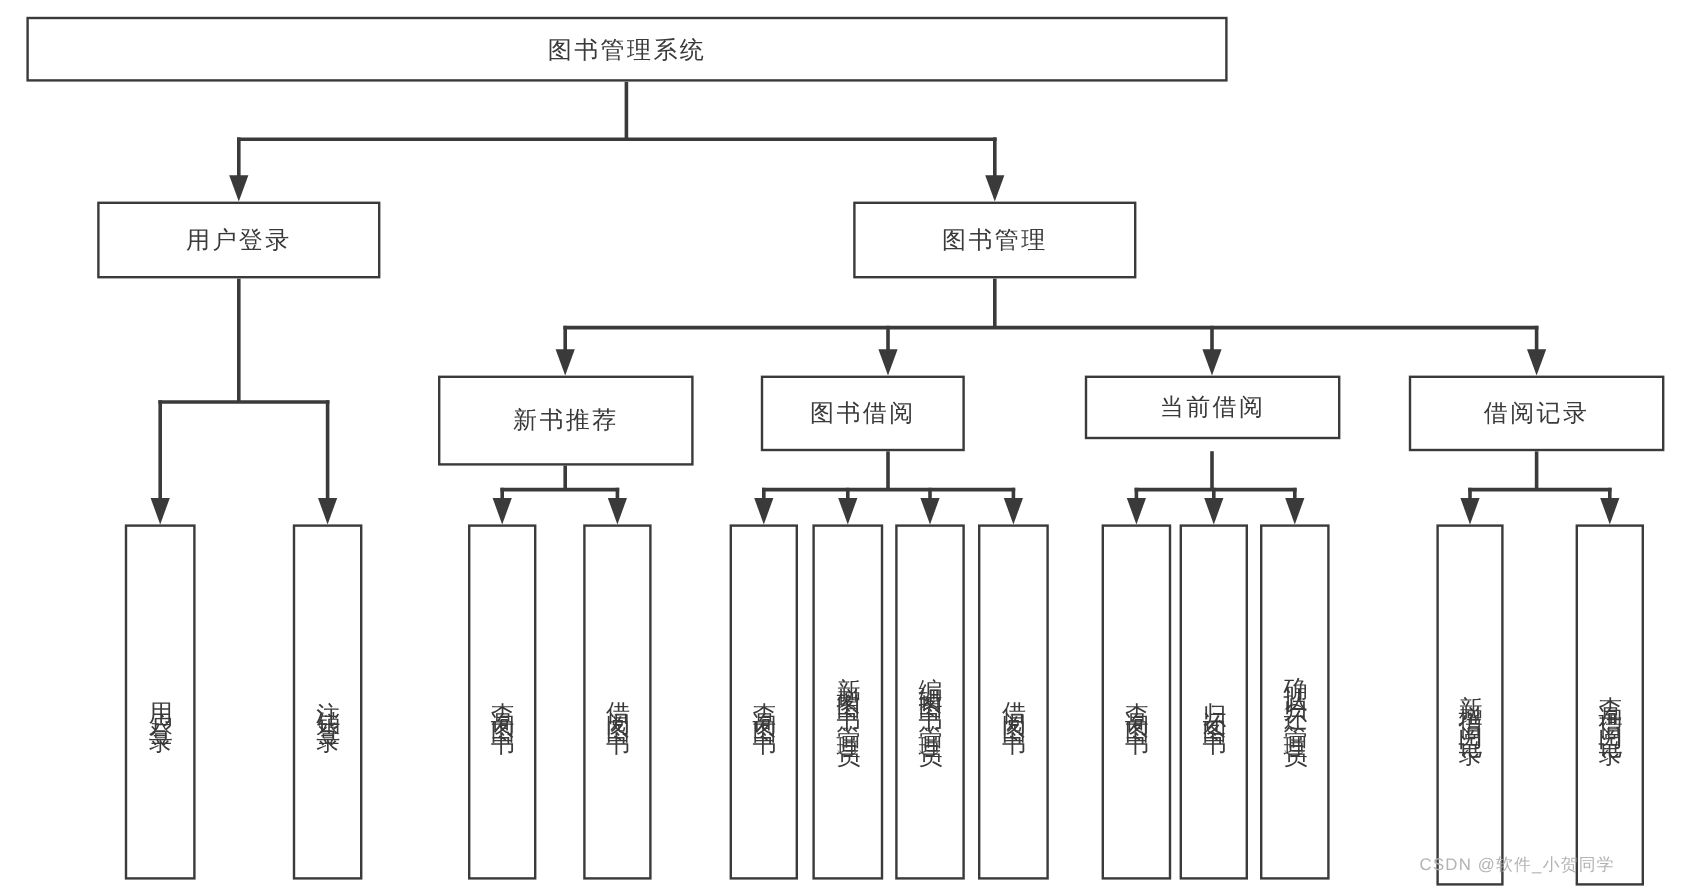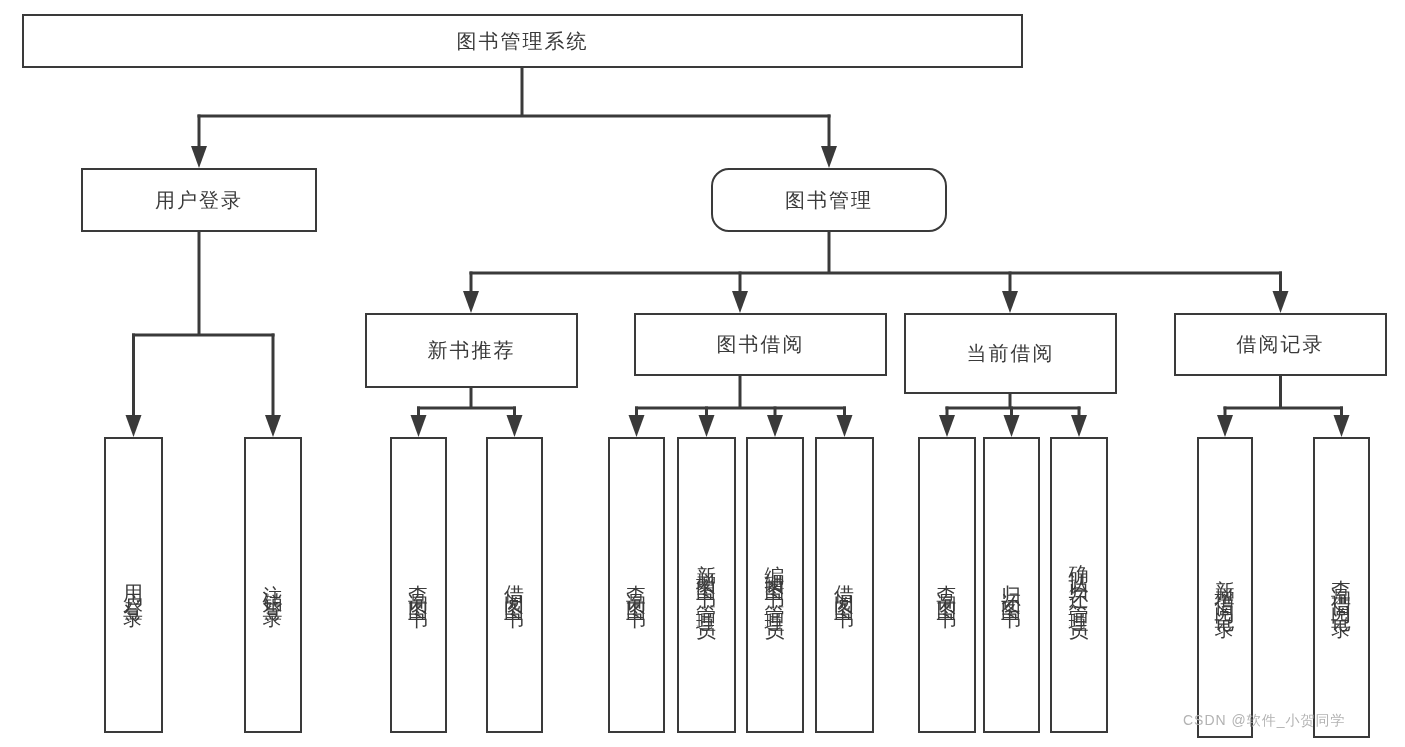--- a/index.html
+++ b/index.html
@@ -137,25 +137,25 @@
       <line x1="1225" y1="406.5" x2="1225" y2="419"></line>
       <polygon points="1217,415 1233,415 1225,437"></polygon>
       <line x1="1341.5" y1="406.5" x2="1341.5" y2="419"></line>
       <polygon points="1333.5,415 1349.5,415 1341.5,437"></polygon>
     </g>
   </svg>
 
   <div class="node" style="left:22px;top:14px;width:1001px;height:54px;">图书管理系统</div>
 
   <div class="node" style="left:81px;top:168px;width:236px;height:64px;">用户登录</div>
-  <div class="node" style="left:711px;top:168px;width:236px;height:64px;border-radius:18px;">图书管理</div>
+  <div class="node" style="left:711px;top:168px;width:236px;height:64px;">图书管理</div>
 
   <div class="node" style="left:365px;top:313px;width:213px;height:75px;">新书推荐</div>
-  <div class="node" style="left:634px;top:313px;width:253px;height:63px;font-family:Liberation Mono, monospace;">图书借阅</div>
-  <div class="node" style="left:904px;top:313px;width:213px;height:81px;">当前借阅</div>
+  <div class="node" style="left:634px;top:313px;width:170px;height:63px;font-family:Liberation Mono, monospace;">图书借阅</div>
+  <div class="node" style="left:904px;top:313px;width:213px;height:53px;">当前借阅</div>
   <div class="node" style="left:1174px;top:313px;width:213px;height:63px;">借阅记录</div>
 
   <div class="node leaf" style="left:104px;top:437px;width:59px;height:296px;">
     <span>用户登录</span>
     </div>
   <div class="node leaf" style="left:244px;top:437px;width:58px;height:296px;">
     <span>注销登录</span>
     </div>
 
   <div class="node leaf" style="left:390px;top:437px;width:57px;height:296px;">

